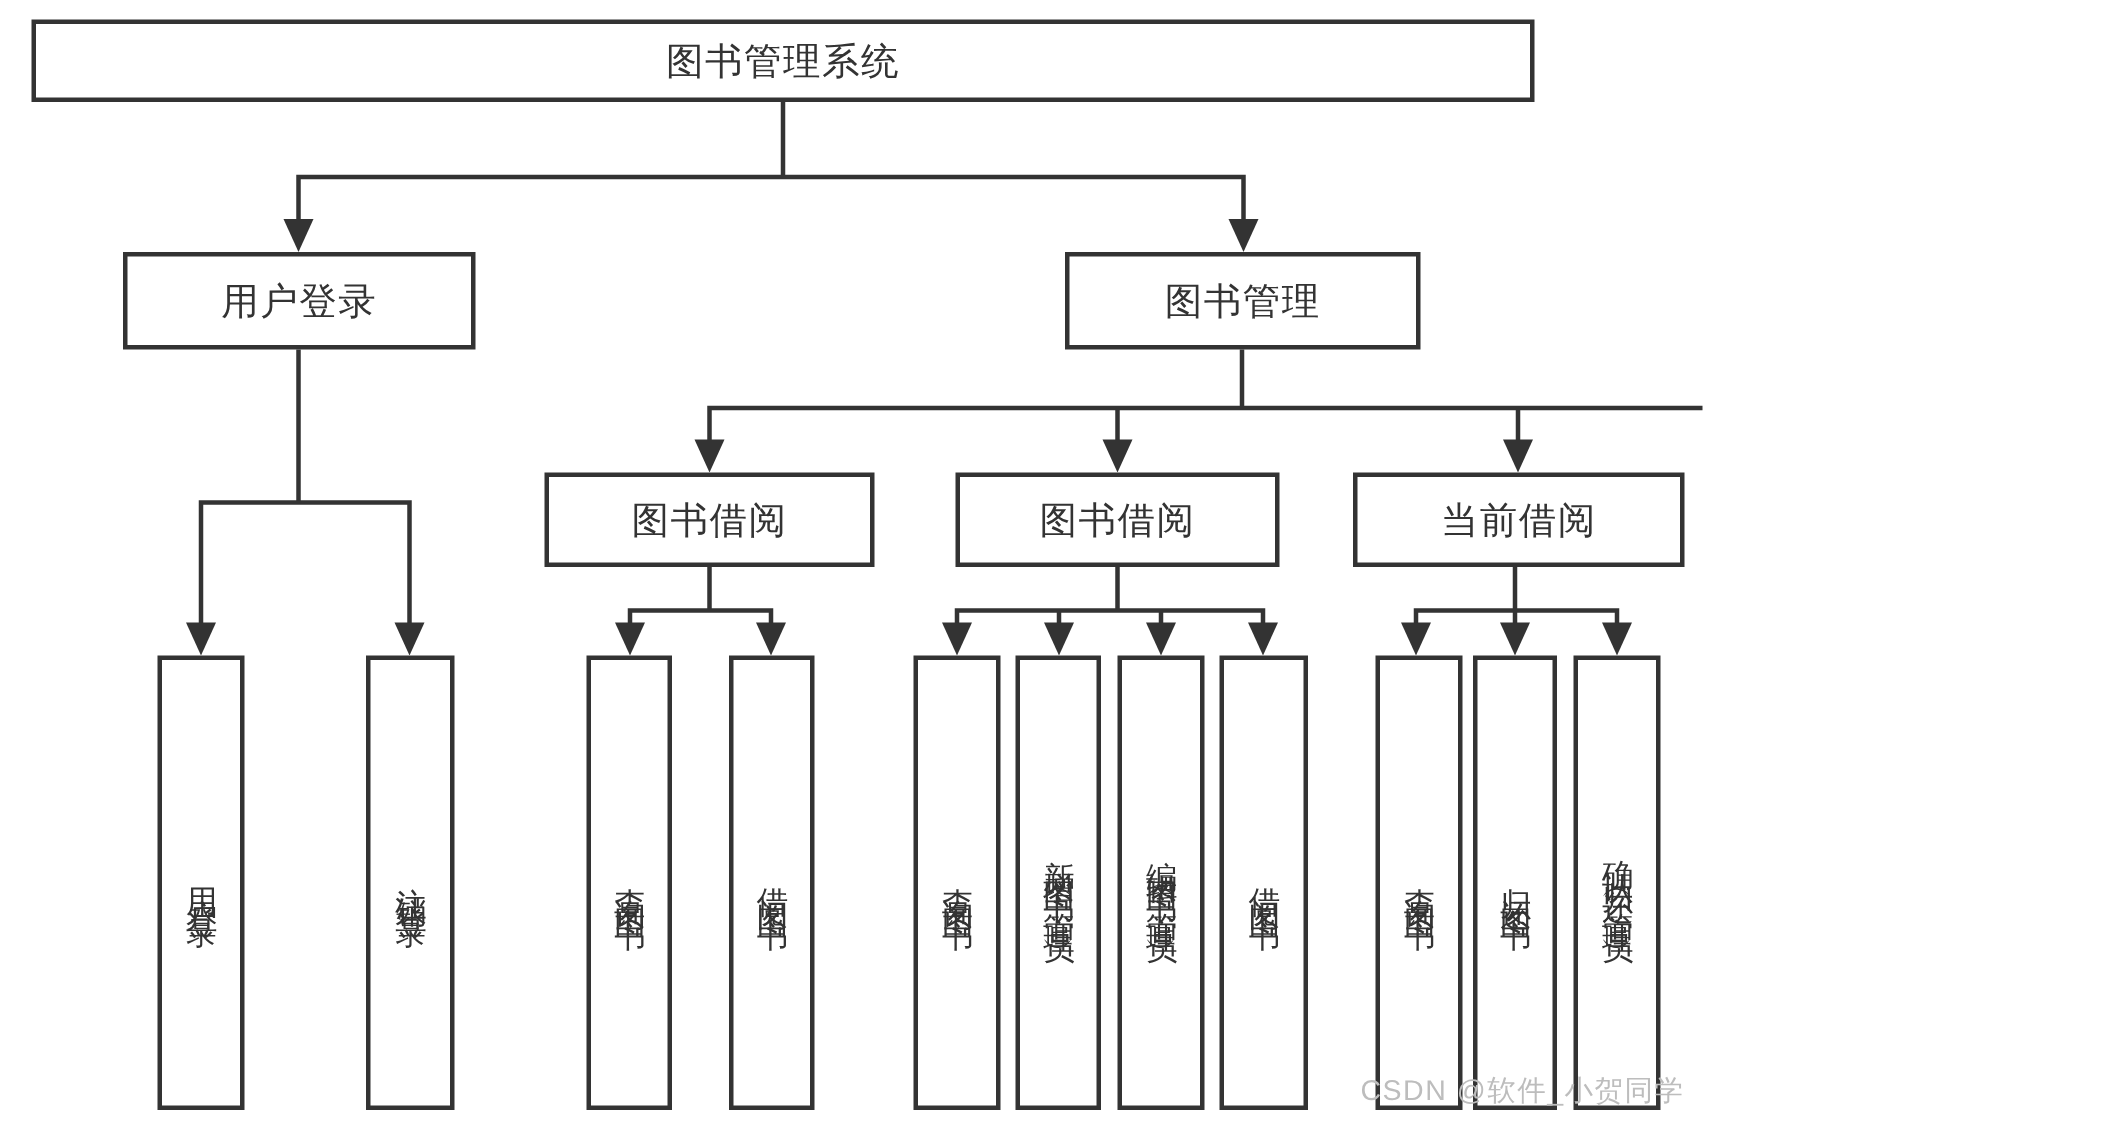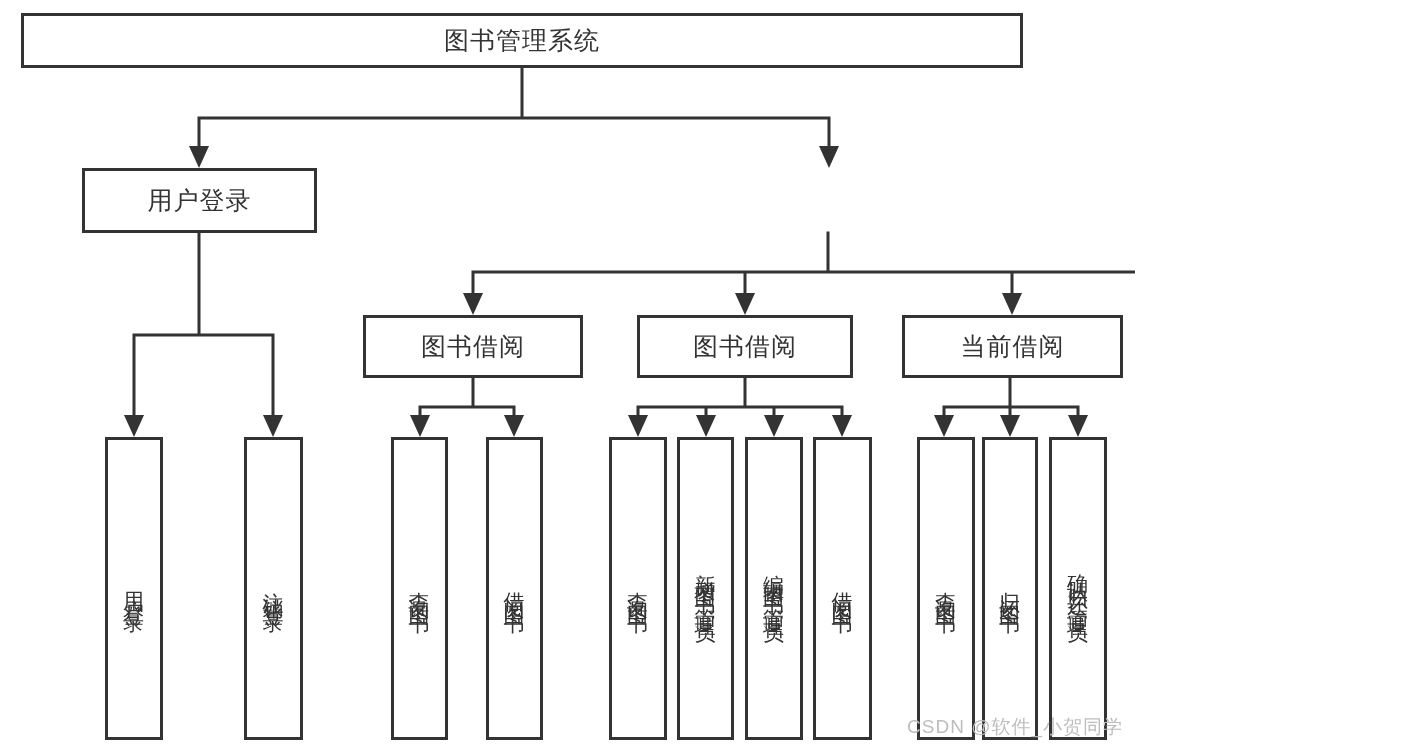--- a/index.html
+++ b/index.html
@@ -70,20 +70,23 @@
     <path class="arrowhead" d="M1332 415 H1352 L1342 437 Z"></path>
   </svg>
 
   <div class="node h" style="left:21px;top:13px;width:1002px;height:55px">
     <span>图书管理系统</span>
   </div>
 
   <div class="node h" style="left:82px;top:168px;width:235px;height:65px">
     <span>用户登录</span>
   </div>
+  <div class="node h" style="left:710px;top:168px;width:237px;height:65px">
+    <span>图书管理</span>
+  </div>
 
   <div class="node h" style="left:363px;top:315px;width:220px;height:63px">
     <span>图书借阅</span>
   </div>
   <div class="node h" style="left:637px;top:315px;width:216px;height:63px">
     <span>图书借阅</span>
   </div>
   <div class="node h" style="left:902px;top:315px;width:221px;height:63px">
     <span>当前借阅</span>
   </div>

